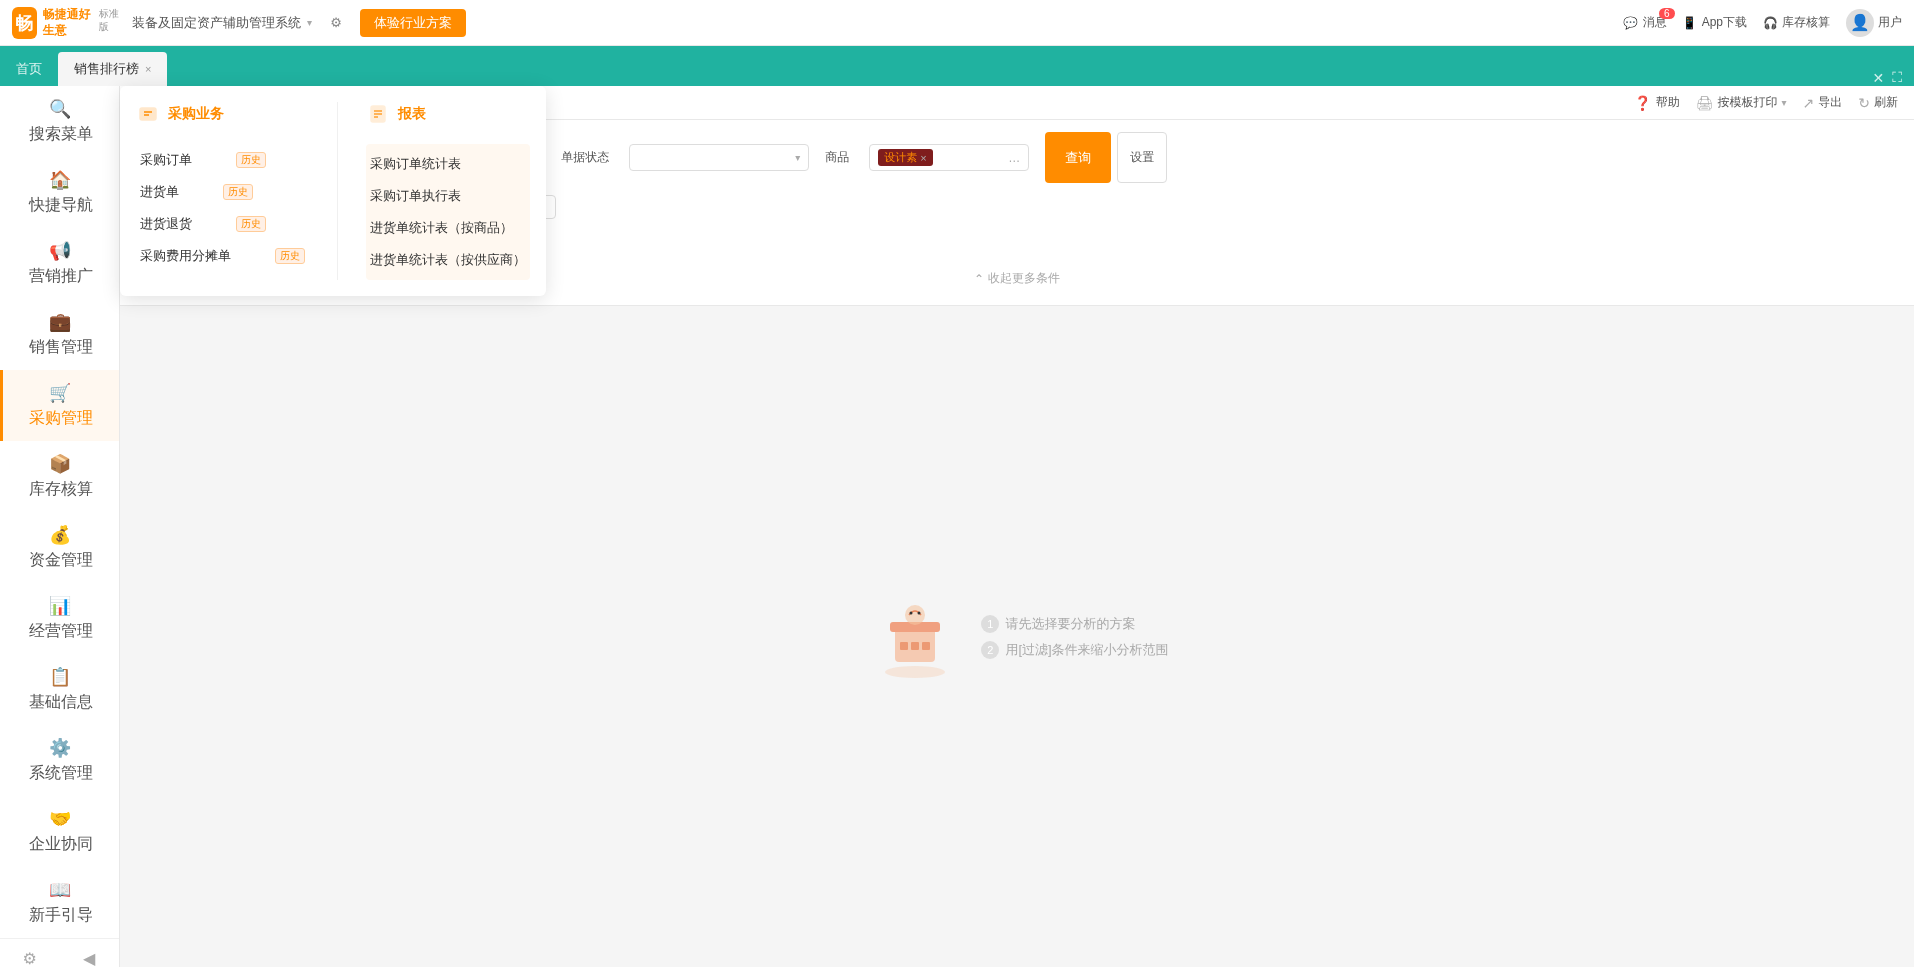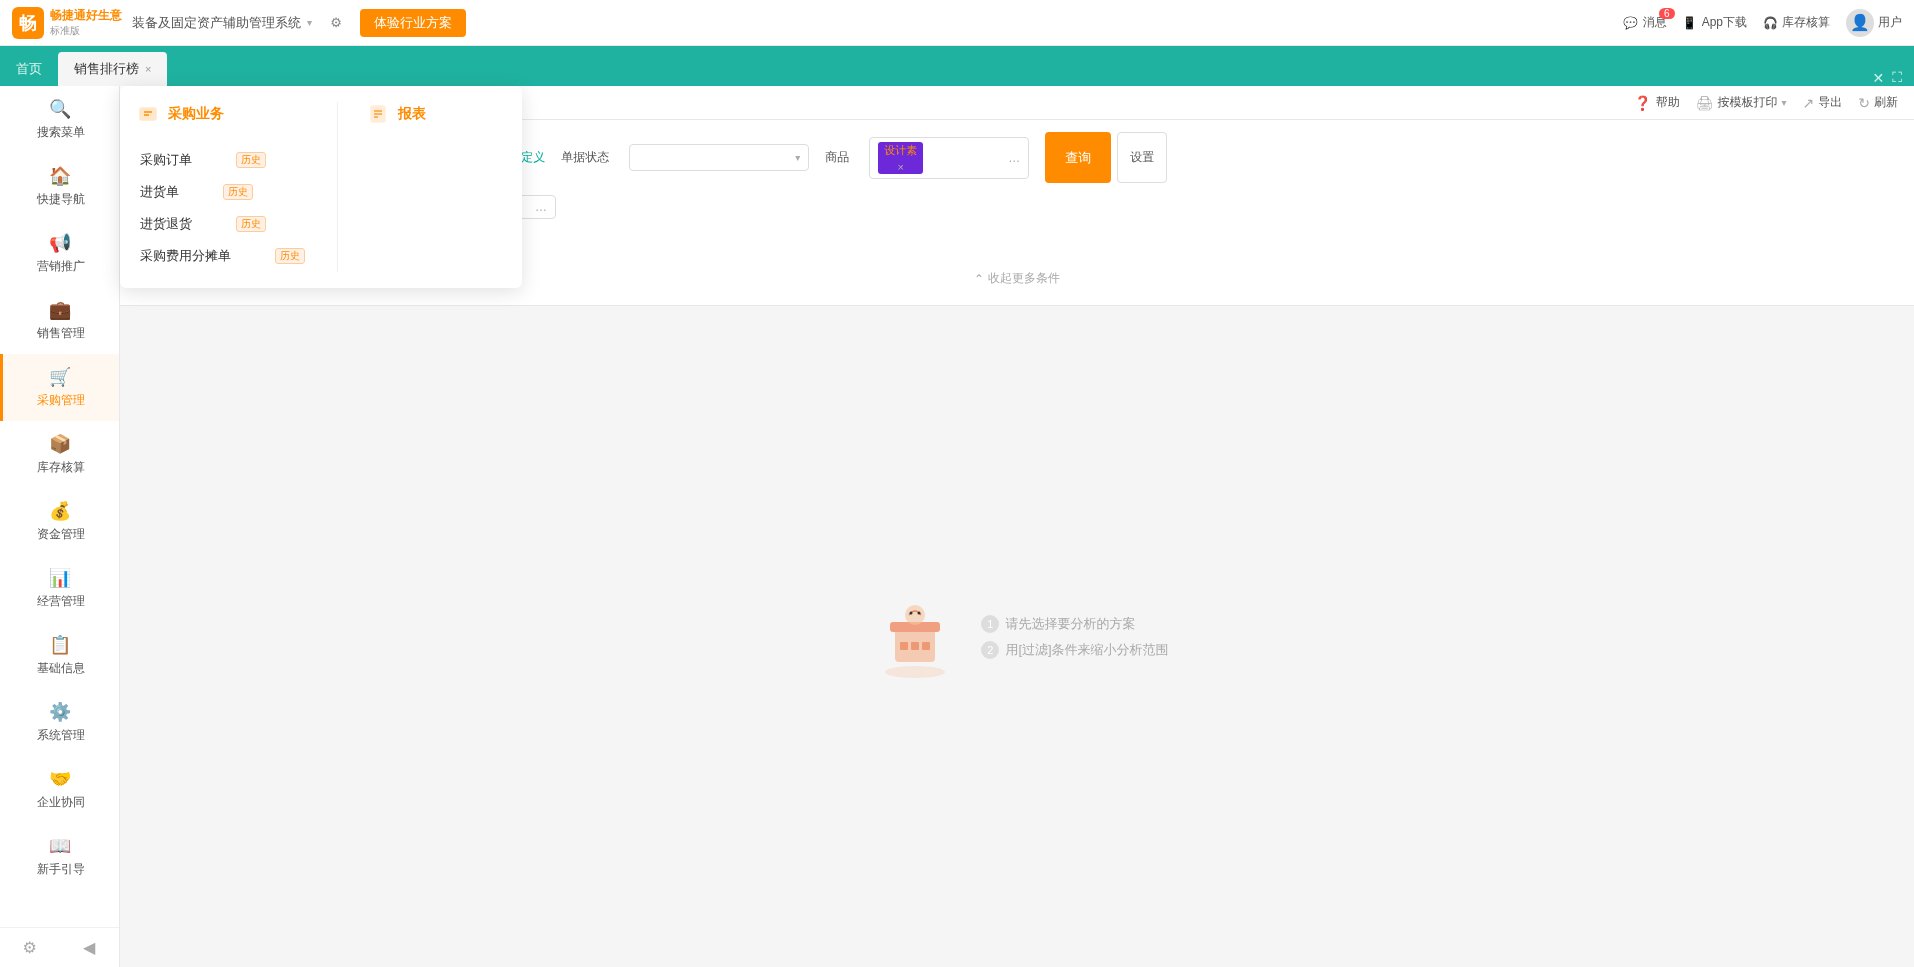--- a/index.html
+++ b/index.html
@@ -30,21 +30,21 @@
       border-radius: 6px;
       display: flex;
       align-items: center;
       justify-content: center;
       color: white;
       font-size: 18px;
       font-weight: bold;
     }
     .logo-text {
       display: flex;
-      flex-direction: column;
+      flex-direction: row;
       font-size: 11px;
       color: #333;
       line-height: 1.3;
     }
     .logo-text .main { font-size: 12px; font-weight: bold; color: #ff8c00; }
     .logo-text .sub { font-size: 10px; color: #999; }
     .system-title {
       font-size: 13px;
       color: #555;
       flex: 1;
@@ -184,21 +184,21 @@
       border-left: 3px solid transparent;
     }
     .sidebar-item.active {
       background: #fff8f0;
       color: #ff8c00;
       border-left: 3px solid #ff8c00;
     }
     .sidebar-item .si-icon {
       font-size: 18px;
     }
-    .sidebar-item .si-label { font-size: 12px; }
+    .sidebar-item .si-label { font-size: 16px; }
     .sidebar-bottom {
       margin-top: auto;
       display: flex;
       border-top: 1px solid #f0f0f0;
     }
     .sidebar-bottom-btn {
       flex: 1;
       padding: 10px 0;
       display: flex;
       align-items: center;
@@ -284,29 +284,28 @@
       padding: 4px 8px;
       font-size: 12px;
       min-width: 120px;
       display: flex;
       align-items: center;
       justify-content: space-between;
       cursor: pointer;
       background: white;
     }
     .tag {
-      background: #6d28d9;
+      background: #7f1d1d;
       color: #ff8c00;
       border-radius: 3px;
       padding: 1px 6px;
       font-size: 11px;
       display: flex;
       align-items: center;
       gap: 3px;
-      flex-direction: column;
     }
     .tag-close { cursor: pointer; color: #aaa; }
     .more-btn {
       color: #aaa;
       cursor: pointer;
       font-size: 12px;
     }
     .ranking-select {
       border: 1px solid #ddd;
       border-radius: 4px;
@@ -731,14 +730,28 @@
       <div class="menu-section-icon">
         <svg width="20" height="20" viewBox="0 0 20 20">
           <rect x="3" y="2" width="14" height="16" rx="2" fill="#ff8c00" opacity="0.15" stroke="#ff8c00" stroke-width="1.5"></rect>
           <line x1="6" y1="7" x2="14" y2="7" stroke="#ff8c00" stroke-width="1.2"></line>
           <line x1="6" y1="10" x2="14" y2="10" stroke="#ff8c00" stroke-width="1.2"></line>
           <line x1="6" y1="13" x2="10" y2="13" stroke="#ff8c00" stroke-width="1.2"></line>
         </svg>
       </div>
       <span>报表</span>
     </div>
+    <div style="background:#fff8f0;border-radius:4px;padding:4px 0;">
+      <div class="menu-item">
+        <span>采购订单统计表</span>
+      </div>
+      <div class="menu-item">
+        <span>采购订单执行表</span>
+      </div>
+      <div class="menu-item">
+        <span>进货单统计表（按商品）</span>
+      </div>
+      <div class="menu-item">
+        <span>进货单统计表（按供应商）</span>
+      </div>
+    </div>
   </div>
 </div>
 
 </body></html>

